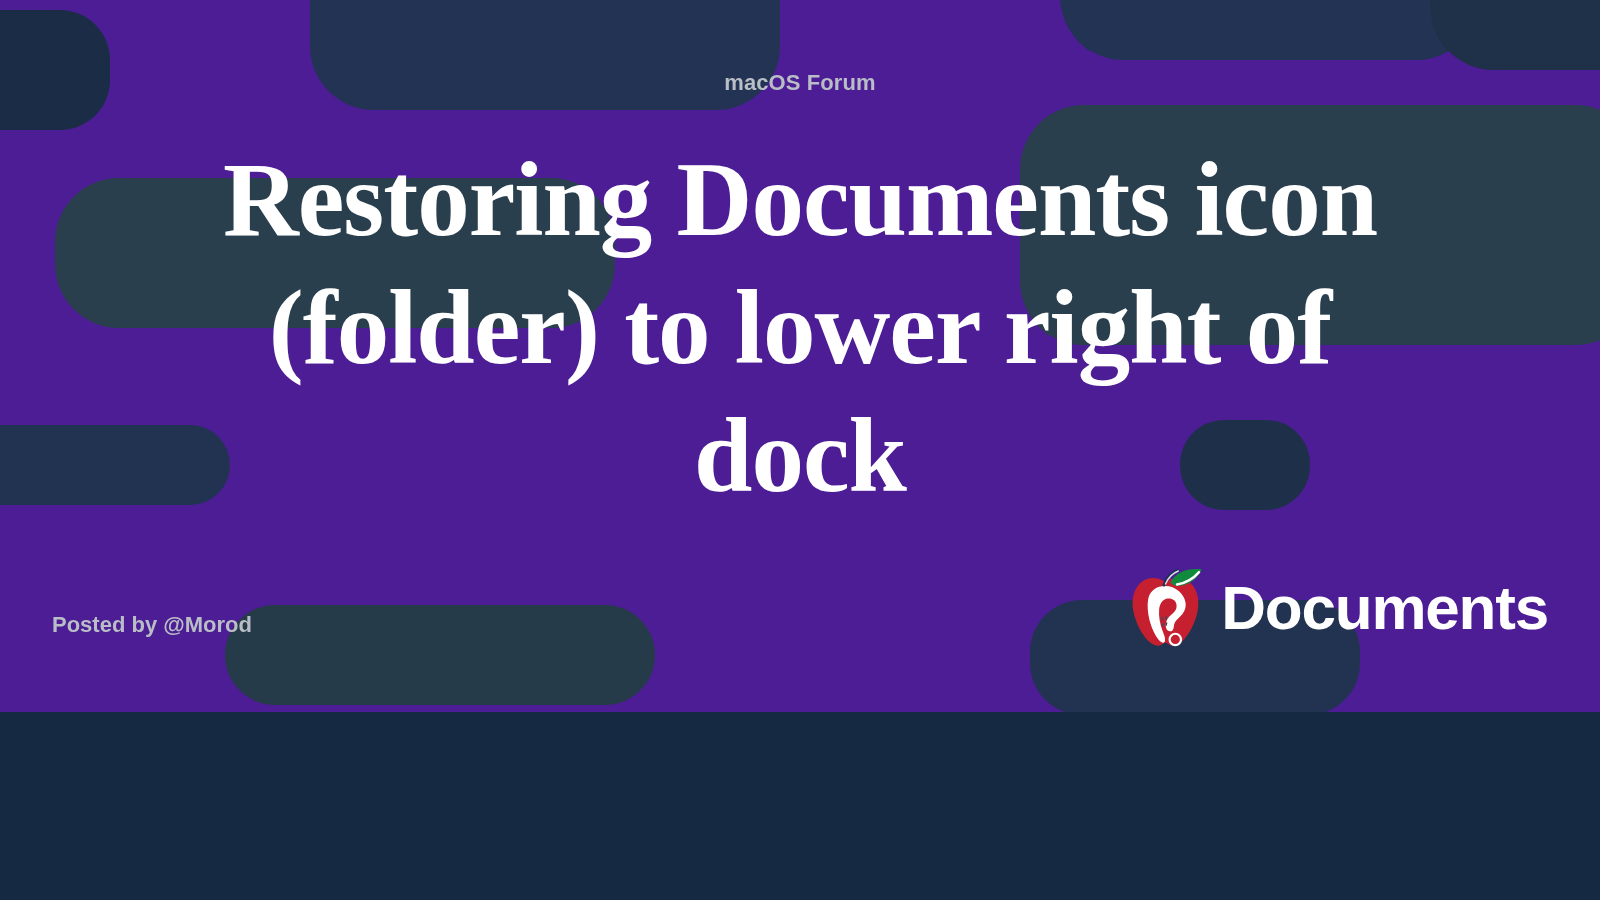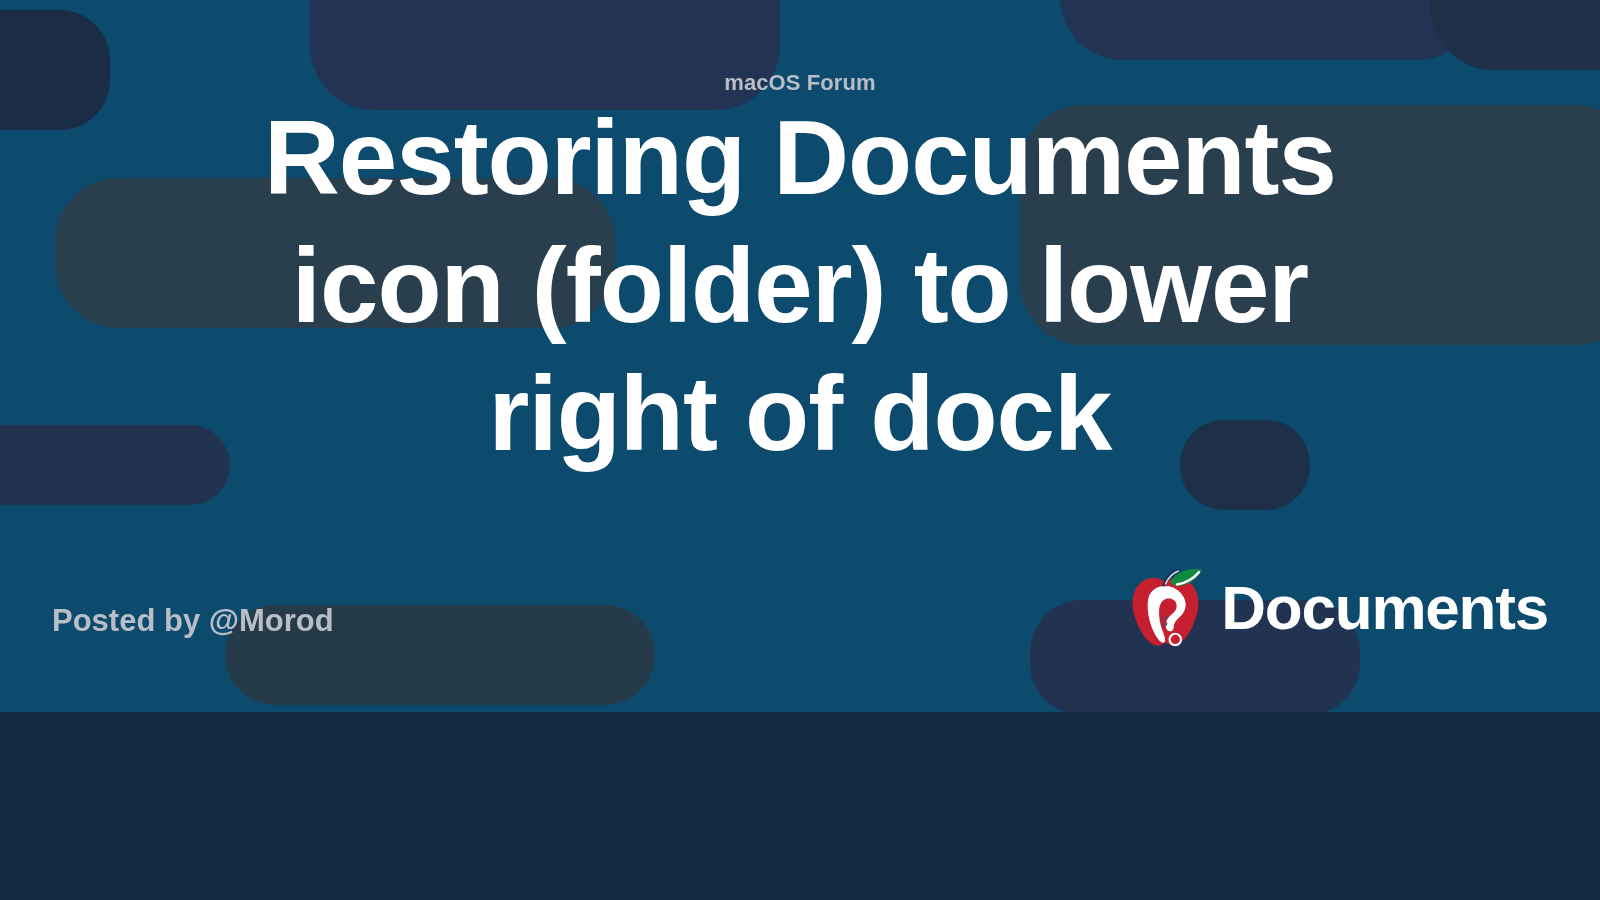--- a/index.html
+++ b/index.html
@@ -10,21 +10,21 @@
     height:900px;
     overflow:hidden;
     background:#162942;
     font-family:"Liberation Sans", sans-serif;
   }
 
   .card {
     position:relative;
     width:1600px;
     height:712px;
-    background:#0c4a6e;
+    background:#4c1d95;
     overflow:hidden;
   }
 
   
   .bubbles {
     position:absolute;
     inset:0;
     z-index:0;
     pointer-events:none;
   }
@@ -82,22 +82,24 @@
     color:#b9bec6;
     font-size:22px;
     font-weight:700;
     letter-spacing:0.1px;
     line-height:1;
   }
 
   .title-wrap {
     flex:1;
     display:flex;
+    align-items:center;
     justify-content:center;
     padding:0 120px;
+    font-family:Liberation Serif, serif;
   }
 
   .title {
     color:#ffffff;
     font-size:105px;
     font-weight:700;
     line-height:1.22;
     text-align:center;
     letter-spacing:-1px;
     max-width:1250px;
@@ -105,21 +107,21 @@
 
   .footer {
     display:flex;
     align-items:flex-end;
     justify-content:space-between;
     padding:0 52px 58px 52px;
   }
 
   .posted-by {
     color:#b9bec6;
-    font-size:31px;
+    font-size:22px;
     font-weight:700;
     line-height:1;
     padding-bottom:18px;
   }
 
   .brand {
     display:flex;
     align-items:center;
     gap:10px;
   }

